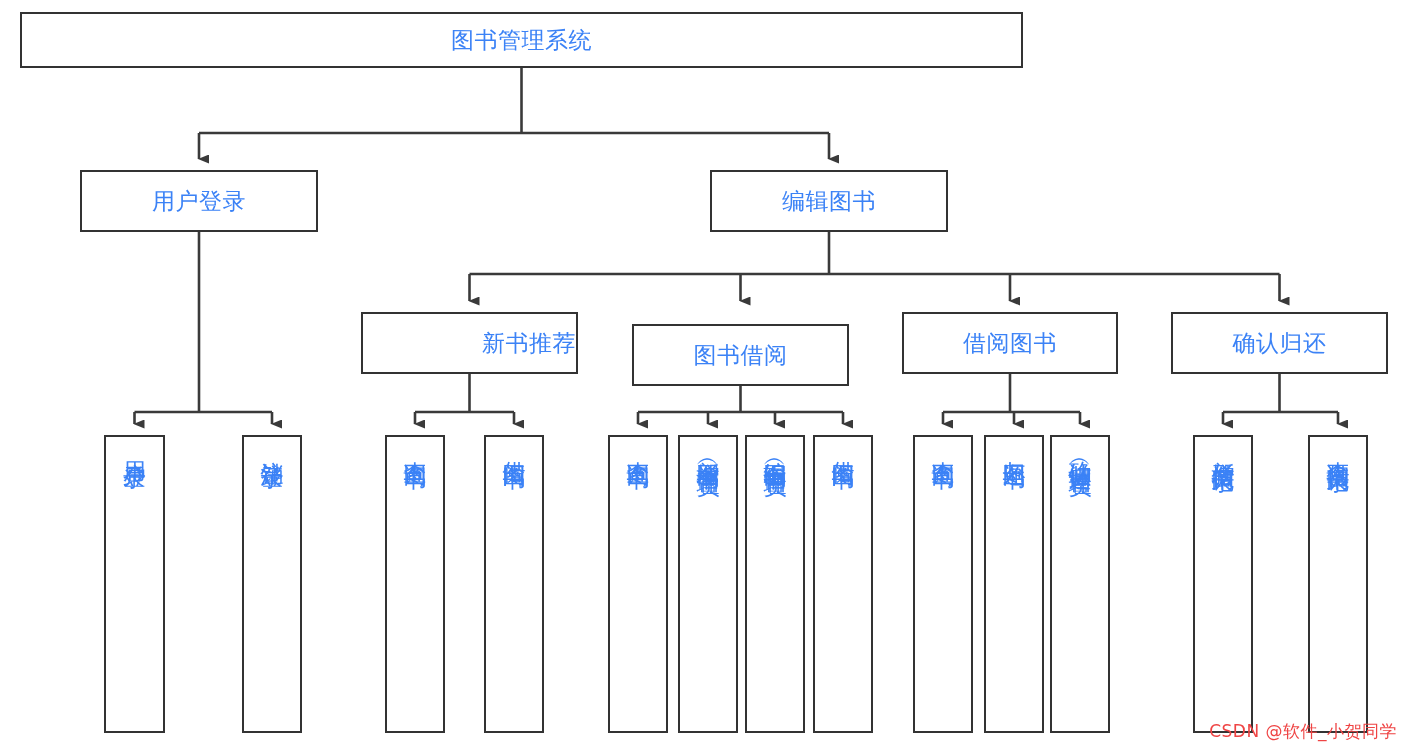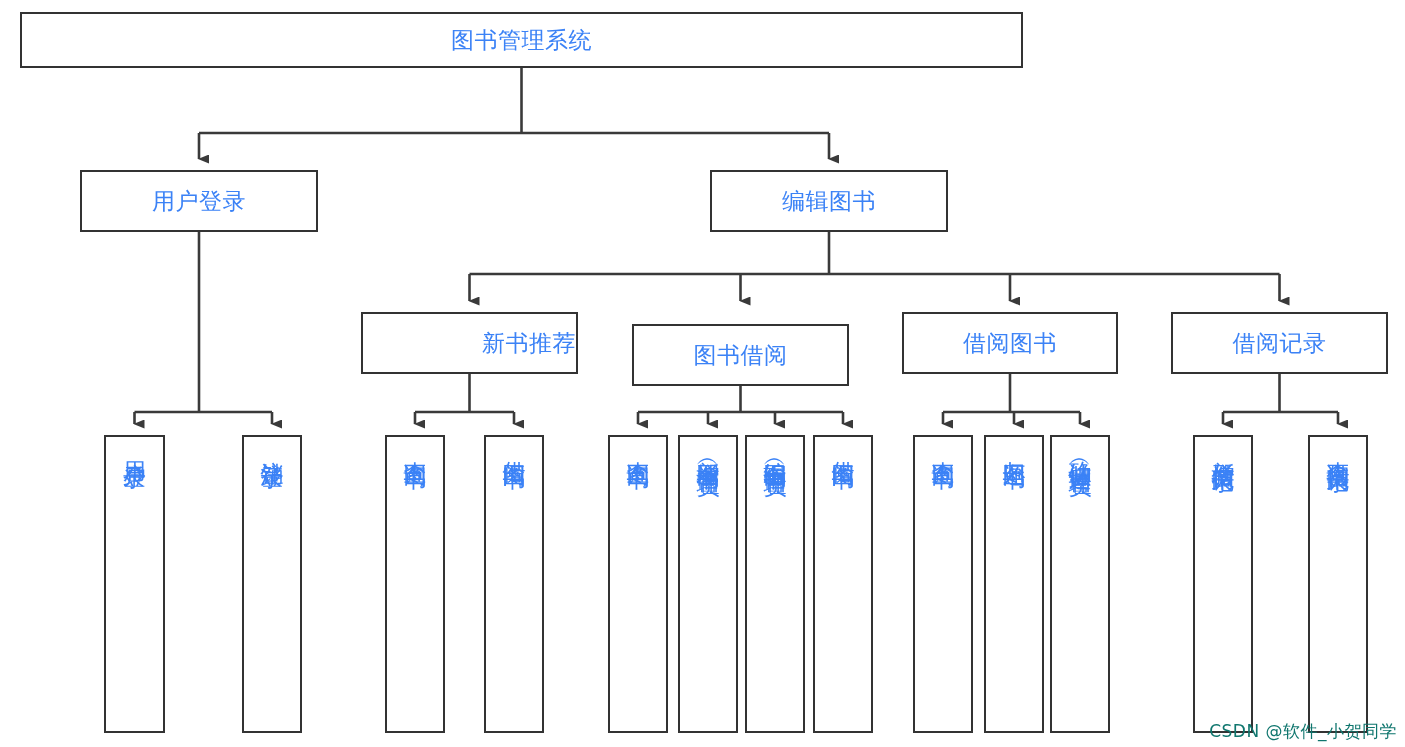--- a/index.html
+++ b/index.html
@@ -59,21 +59,21 @@
     font-size: 23px;
     letter-spacing: 2px;
     line-height: 1;
     display: block;
   }
   .watermark {
     position: absolute;
     right: 8px;
     bottom: 4px;
     font-size: 17px;
-    color: #0f766e;
+    color: #ef4444;
     letter-spacing: 0.5px;
     white-space: nowrap;
     font-family: "DejaVu Sans", "Liberation Sans", sans-serif;
   }
 </style>
 </head>
 <body>
 
 <div id="diagram-root">
 
@@ -133,21 +133,21 @@
       <div class="node horizontal" style="left: 361px; top: 312px; width: 217px; height: 62px; justify-content: flex-end;">
         <span class="label">新书推荐</span>
       </div>
       <div class="node horizontal" style="left: 632px; top: 312px; width: 217px; height: 62px; margin-top: 12px;">
         <span class="label">图书借阅</span>
       </div>
       <div class="node horizontal" style="left: 902px; top: 312px; width: 216px; height: 62px;">
         <span class="label">借阅图书</span>
       </div>
       <div class="node horizontal" style="left: 1171px; top: 312px; width: 217px; height: 62px;">
-        <span class="label">借阅记录</span>
+        <span class="label">确认归还</span>
       </div>
       <div class="node vertical" style="left: 104px; top: 435px; width: 61px; height: 298px;">
         <span class="label">用户登录</span>
       </div>
       <div class="node vertical" style="left: 242px; top: 435px; width: 60px; height: 298px;">
         <span class="label">注销登录</span>
       </div>
       <div class="node vertical" style="left: 385px; top: 435px; width: 60px; height: 298px;">
         <span class="label">查询图书</span>
       </div>

